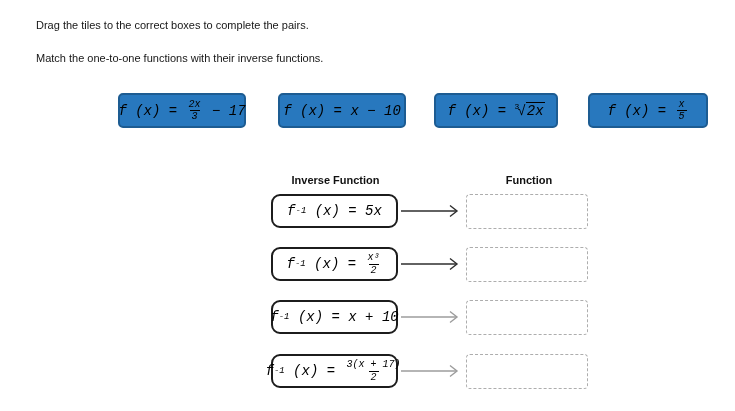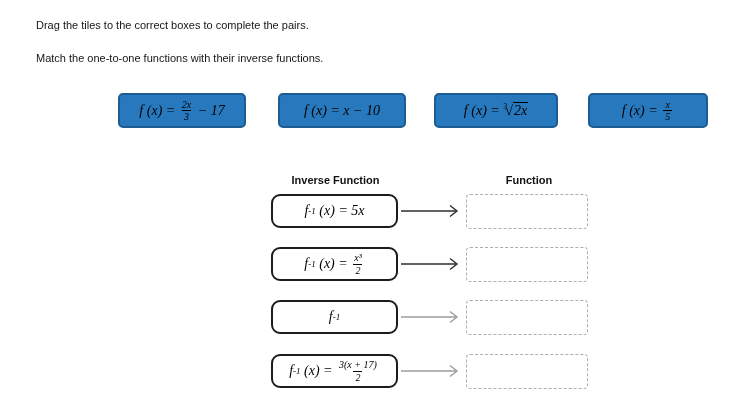--- a/index.html
+++ b/index.html
@@ -5,21 +5,21 @@
   html,body { margin:0; padding:0; }
   body {
     width:735px; height:411px; position:relative; overflow:hidden;
     background:#ffffff; color:#000;
     font-family:"Liberation Sans", sans-serif;
   }
   .instr { position:absolute; left:24px; margin:12px; font-size:11px; color:#161616; }
   #instr1 { top:7px; }
   #instr2 { top:40px;text-align:center; }
 
-  .math { font-family:Liberation Serif, serif; font-style:italic; font-size:14px; }
+  .math { font-family:Liberation Mono, monospace; font-style:italic; font-size:14px; }
 
   .tile {
     position:absolute; top:93px; height:35px; box-sizing:border-box;
     background:#2878be; border:2px solid #1d5c92; border-radius:5px;
     display:flex; align-items:center; justify-content:center;
     color:#000; cursor:grab; white-space:pre;
   }
 
   .frac { display:inline-flex; flex-direction:column; align-items:center;
           font-size:10px; line-height:1.15; margin:0 2px; vertical-align:middle; }
@@ -91,21 +91,21 @@
     </div>
     <svg class="arrow" width="66" height="14">
       <line x1="2" y1="7" x2="57" y2="7" stroke-width="1.4" stroke="#2e2e2e"></line>
       <polyline points="51,1.5 58,7 51,12.5" fill="none" stroke-width="1.4" stroke="#2e2e2e"></polyline>
     </svg>
     <div class="drop-box"></div>
   </div>
 
   <div class="row" style="top:298px">
     <div class="inv-box math">
-      <span>f</span><sup class="invsup">-1</sup>
+      <span>f</span><sup class="invsup">-1</sup><span> (x) = x + 10</span>
     </div>
     <svg class="arrow" width="66" height="14">
       <line x1="2" y1="7" x2="57" y2="7" stroke-width="1.4" stroke="#9c9c9c"></line>
       <polyline points="51,1.5 58,7 51,12.5" fill="none" stroke-width="1.4" stroke="#9c9c9c"></polyline>
     </svg>
     <div class="drop-box"></div>
   </div>
 
   <div class="row" style="top:352px">
     <div class="inv-box math">

